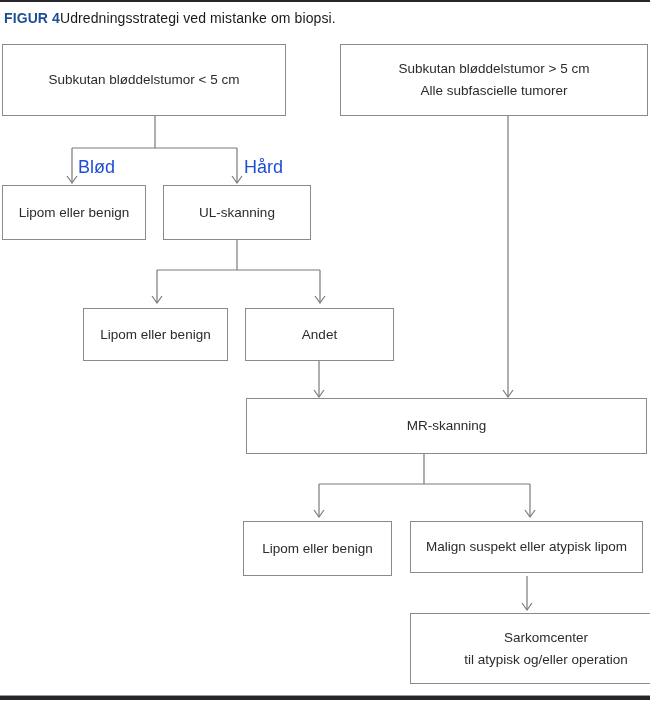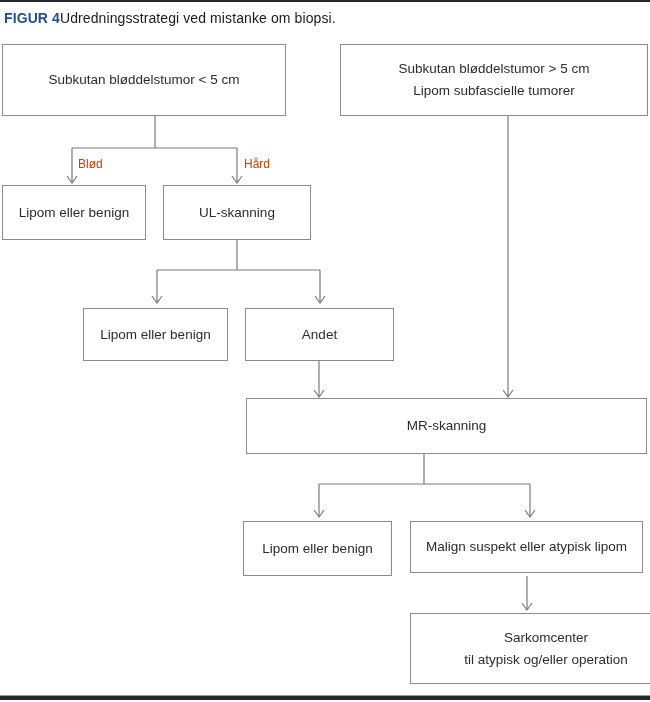--- a/index.html
+++ b/index.html
@@ -53,22 +53,22 @@
     align-items: center;
     justify-content: center;
     text-align: center;
     font-size: 13.5px;
     color: #2b2b2b;
     line-height: 22px;
     padding: 0 6px;
   }
   .edge-label {
     position: absolute;
-    font-size: 12px;
-    color: #c2410c;
+    font-size: 18px;
+    color: #1d4ed8;
     white-space: nowrap;
     text-align: center;
   }
   .bottom-bar {
     position: absolute;
     left: 0; top: 695px;
     width: 650px; height: 4px;
     background: #26262c;
     border-top: 1px solid #9a9a9a;
   }
@@ -119,21 +119,21 @@
       <polyline points="522,603 527,610 532,603"></polyline>
     </g>
   </svg>
 
   <div class="node" style="left:2px; top:44px; width:284px; height:72px">
     <span>Subkutan bløddelstumor &lt; 5 cm</span>
   </div>
 
   <div class="node" style="left:340px; top:44px; width:308px; height:72px">
     <span>Subkutan bløddelstumor &gt; 5 cm</span>
-    <span>Lipom subfascielle tumorer</span>
+    <span>Alle subfascielle tumorer</span>
   </div>
 
   <div class="edge-label" style="left:78px; top:157px">Blød</div>
   <div class="edge-label" style="left:244px; top:157px">Hård</div>
 
   <div class="node" style="left:2px; top:185px; width:144px; height:55px">
     <span>Lipom eller benign</span>
   </div>
 
   <div class="node" style="left:163px; top:185px; width:148px; height:55px">

